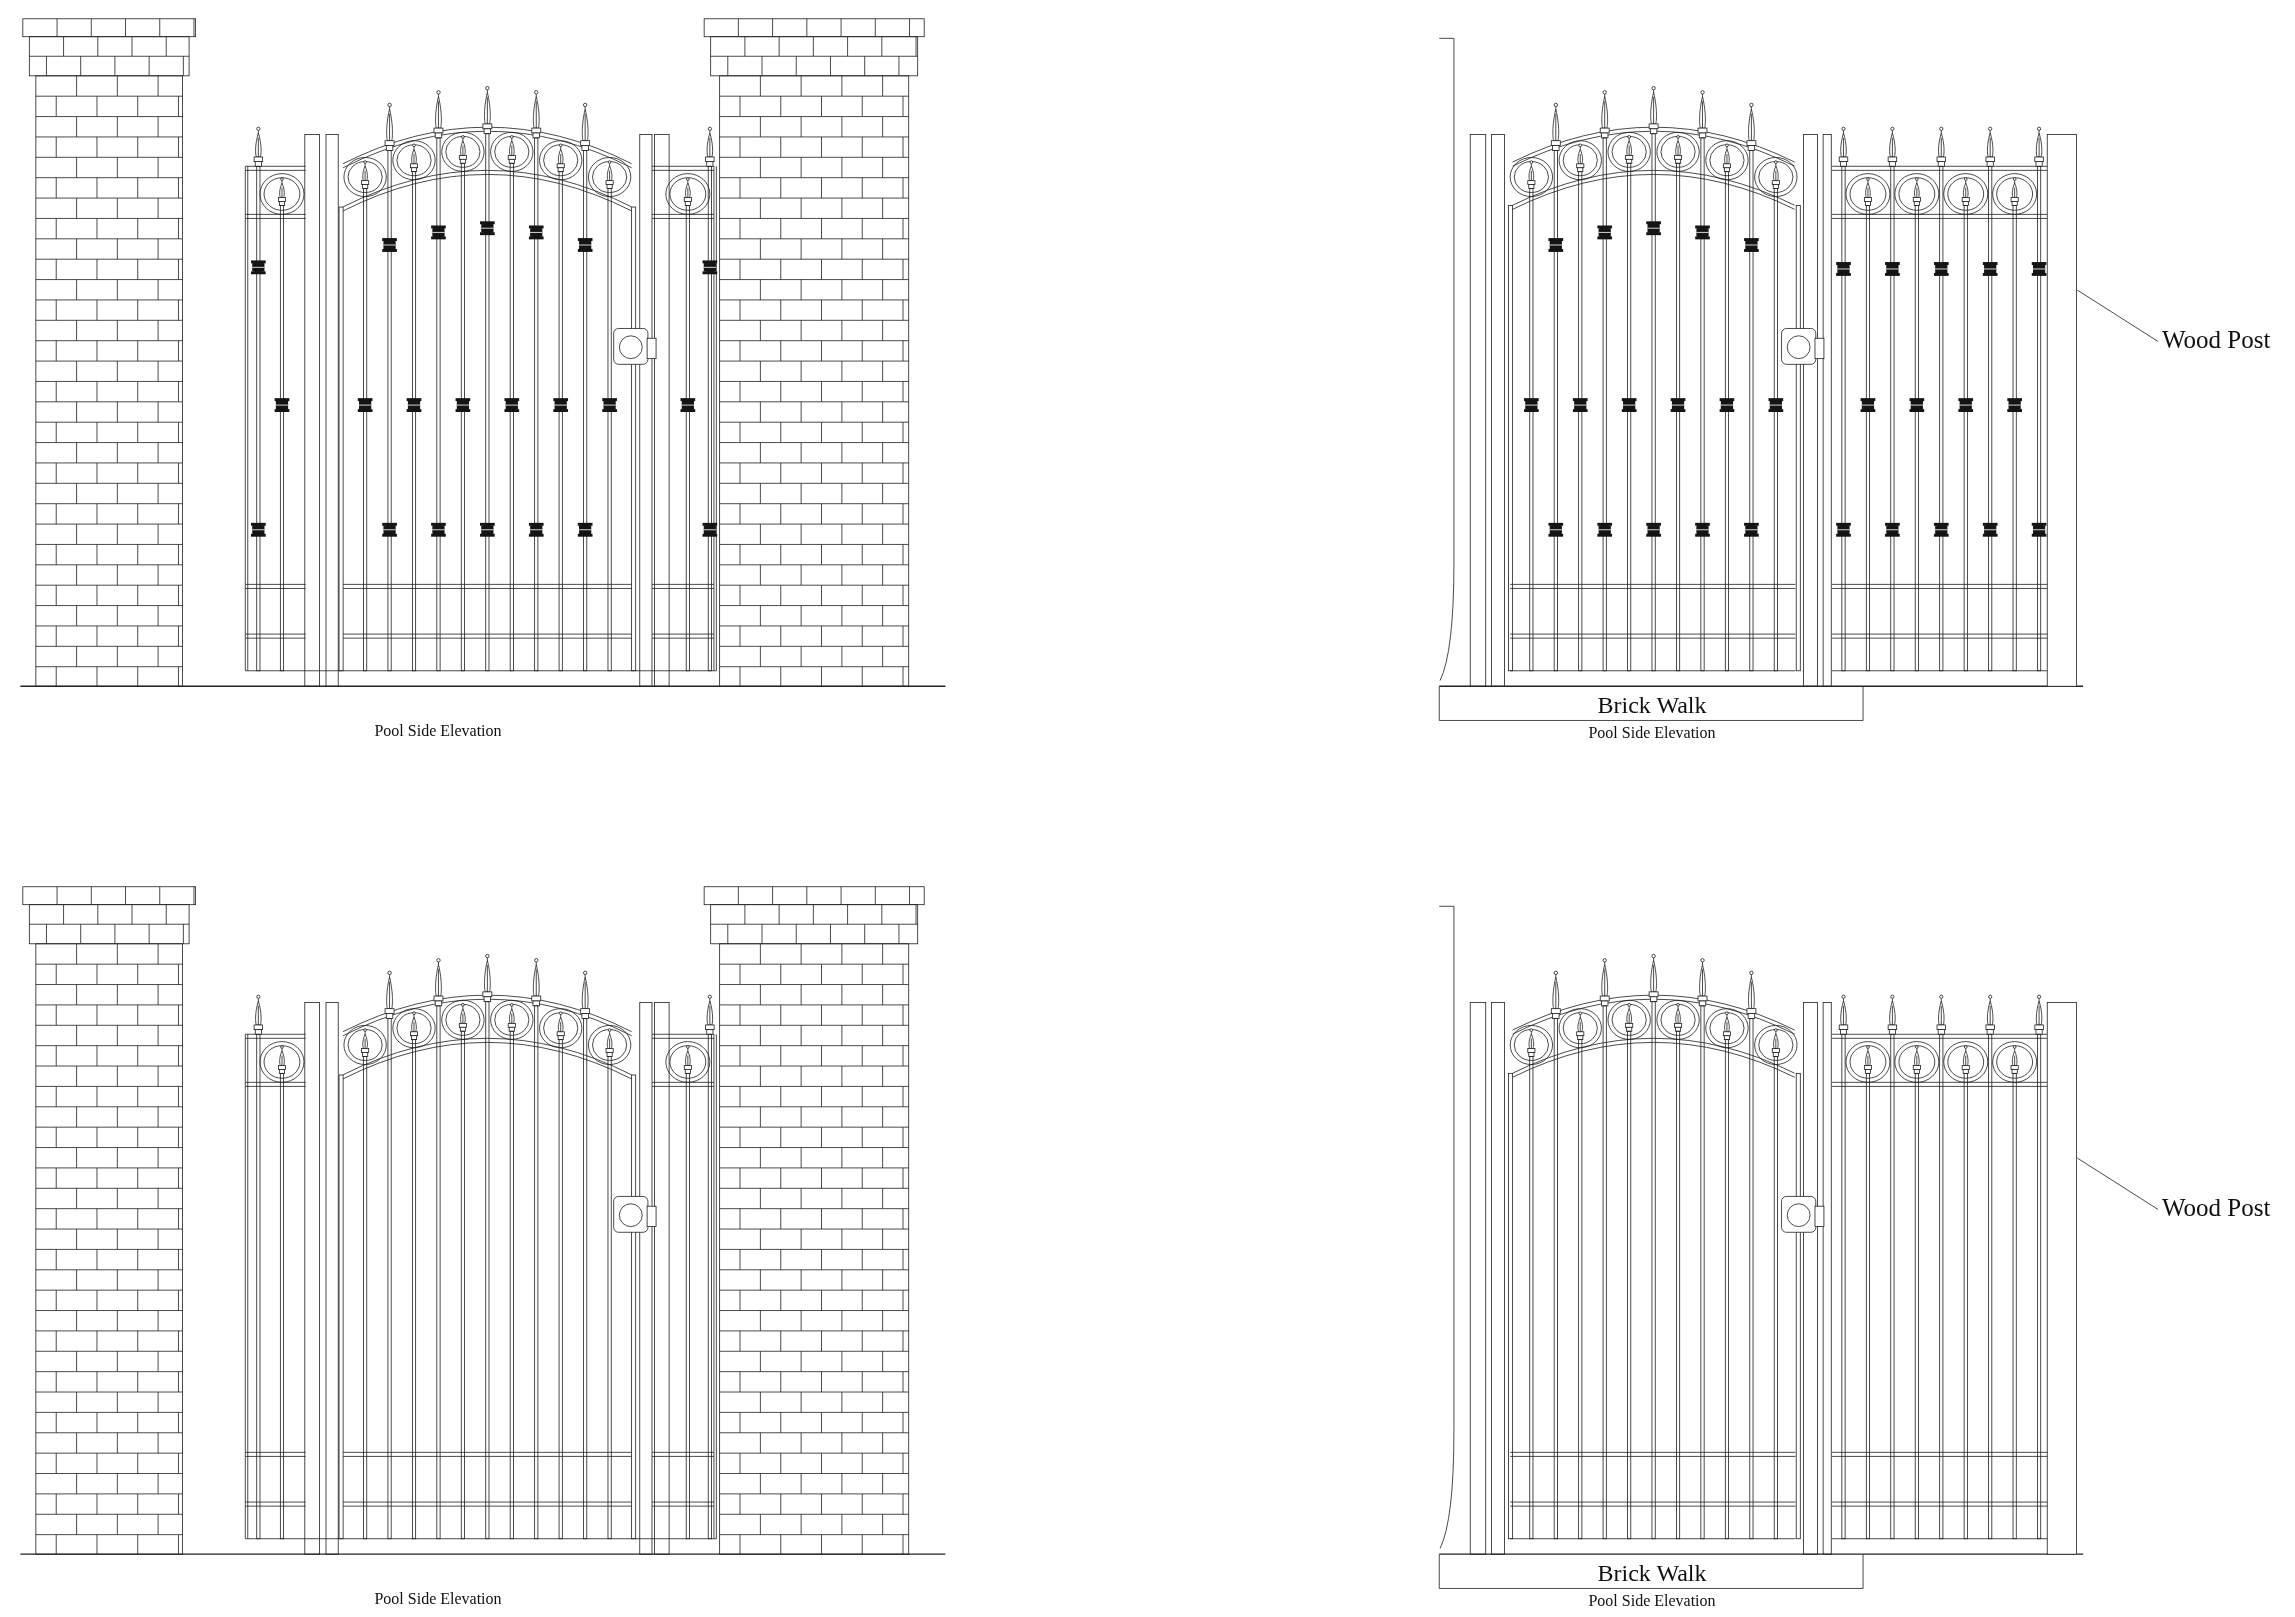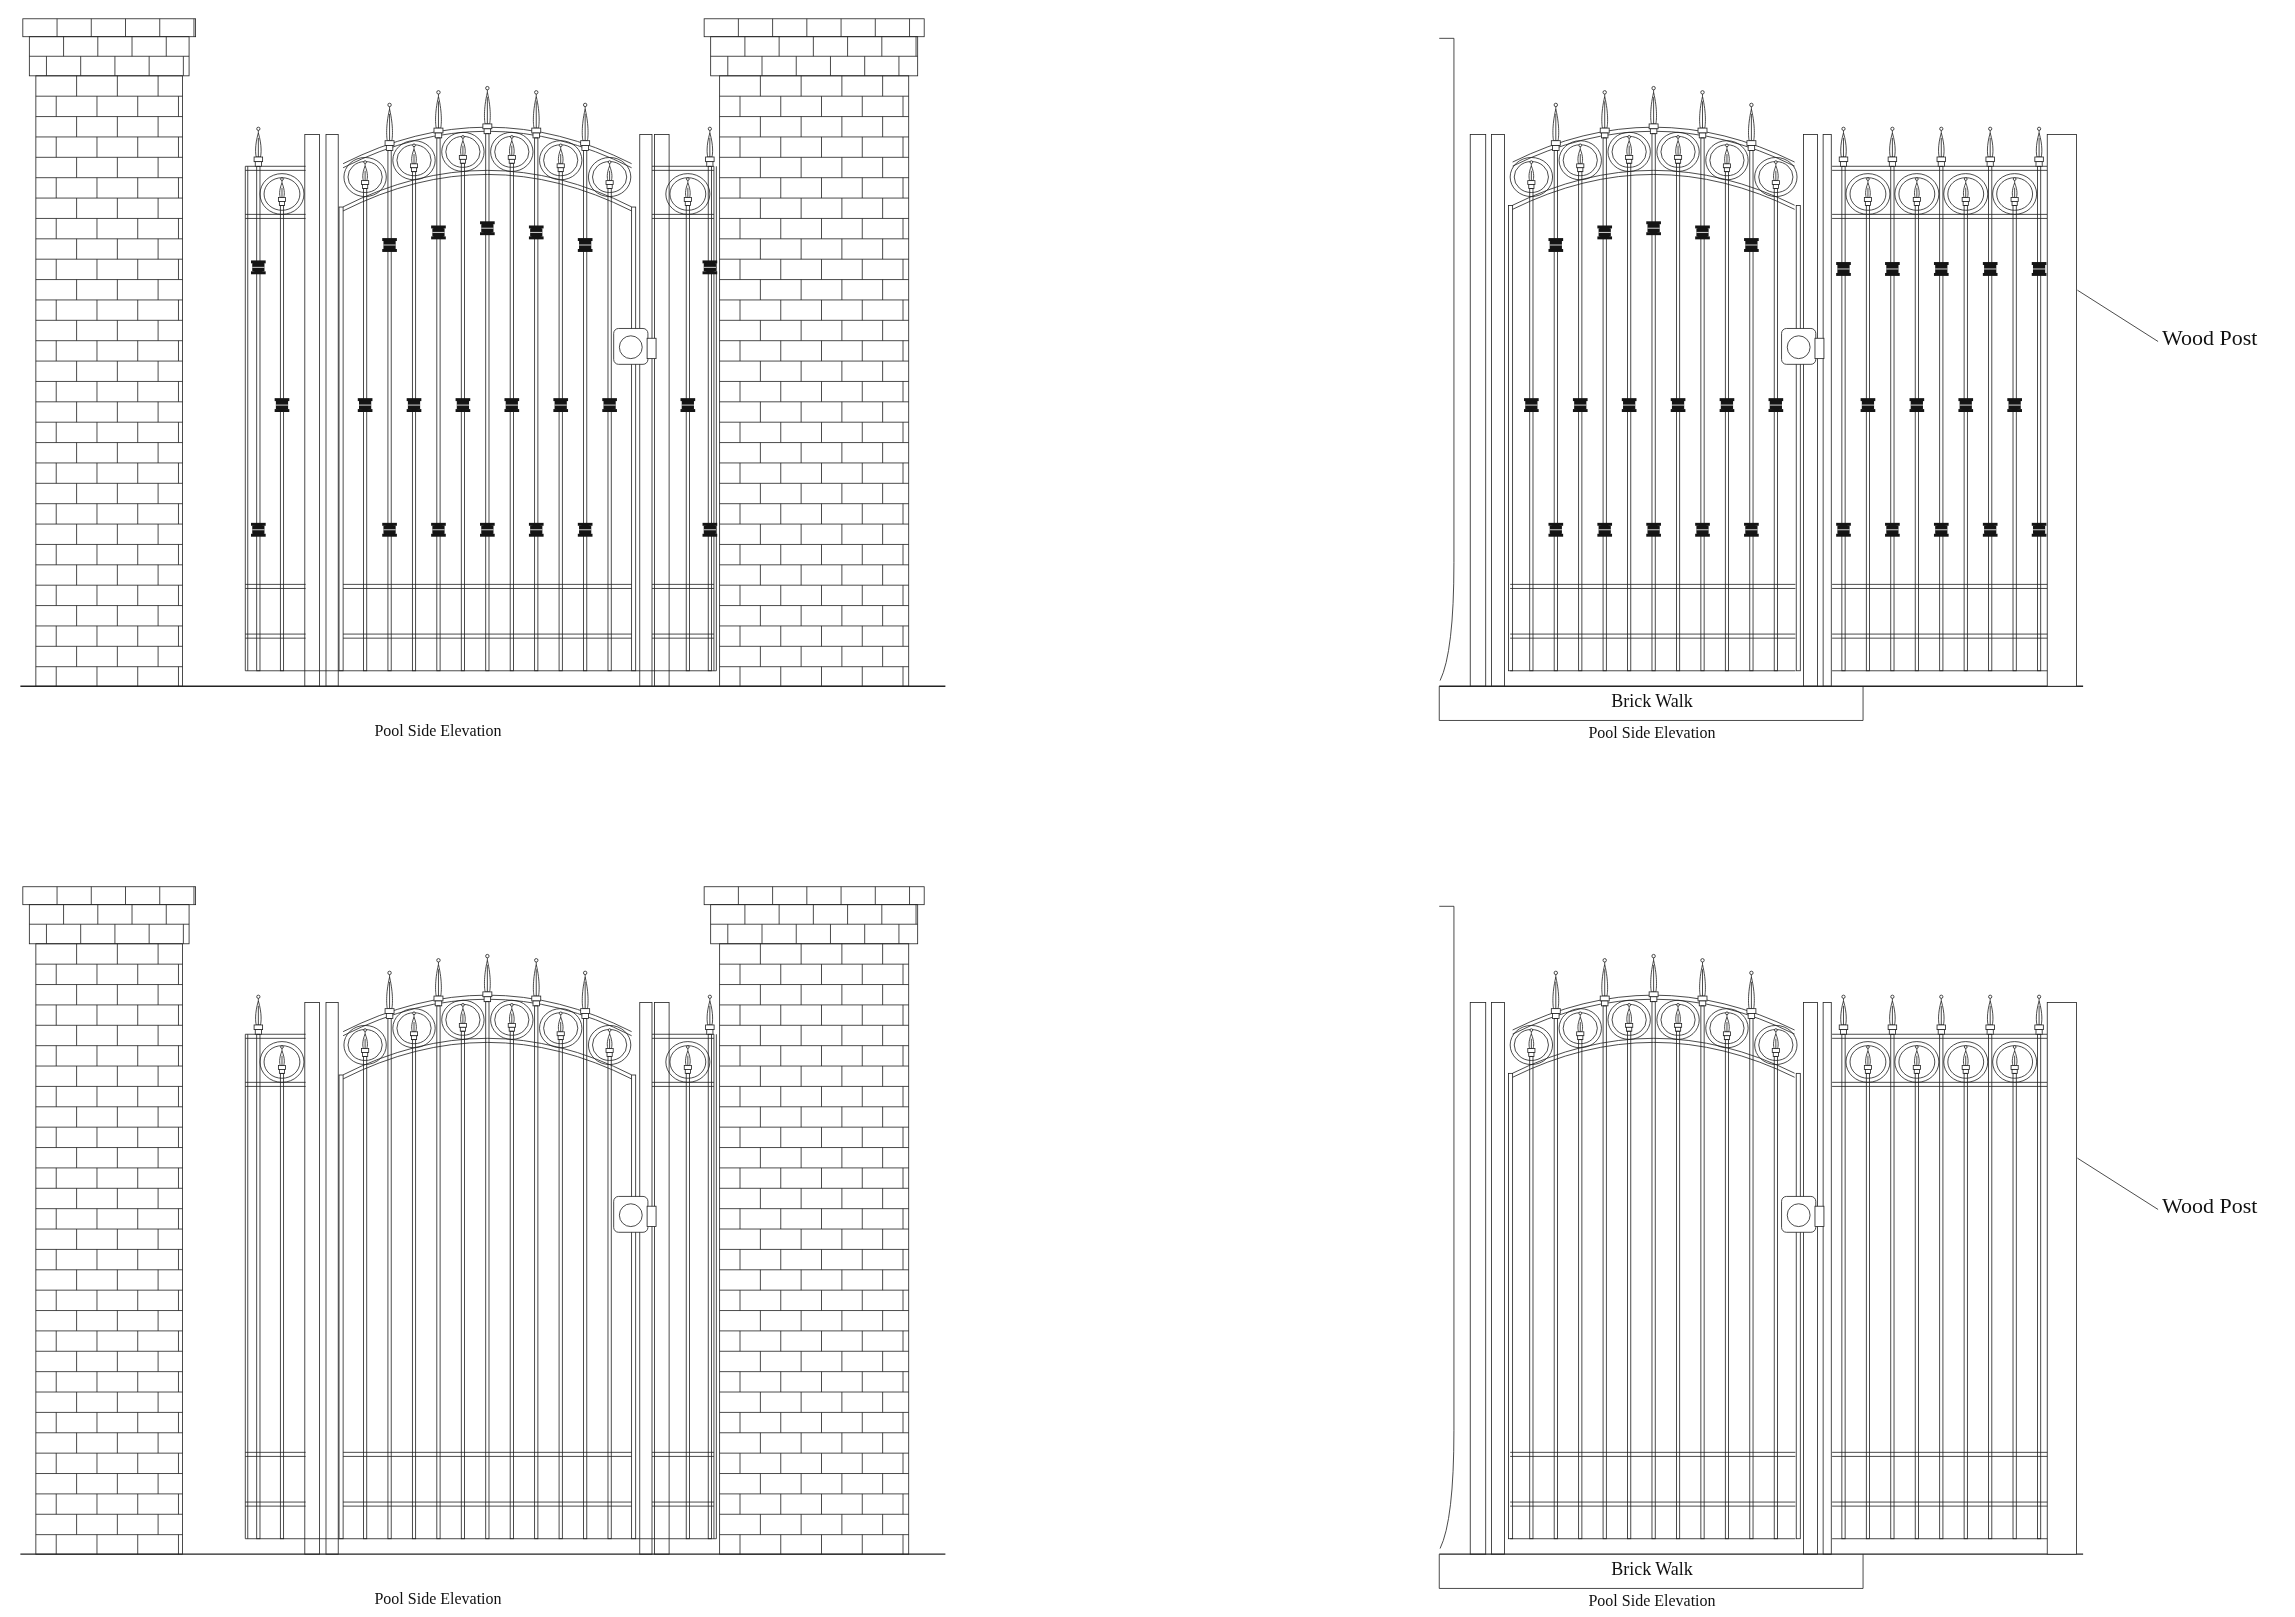--- a/index.html
+++ b/index.html
@@ -1,22 +1,22 @@
 <!DOCTYPE html>
 <html style="font-size:13px"><head>
 <meta charset="utf-8">
 <style>
   html,body{margin:0;padding:0;background:#fff;}
   .sheet{position:relative;width:2295px;height:1617px;background:#fff;overflow:hidden;
          font-family:"Liberation Serif", serif;}
   .sheet svg{position:absolute;left:0;top:0;}
   .lbl{position:absolute;color:#101010;white-space:nowrap;line-height:1.1;}
   .caption{font-size:16px;transform:translateX(-50%);}
-  .walk{font-size:18px;transform:translateX(-50%);}
-  .post{font-size:22px;}
+  .walk{font-size:24px;transform:translateX(-50%);}
+  .post{font-size:25px;}
 </style>
 </head>
 <body>
 
 <div class="sheet">
   <svg id="cad" width="2295" height="1617" viewBox="0 0 2816 1984">
       <g transform="translate(0 0)">
         <line x1="25" y1="842" x2="1160" y2="842" stroke="#232323" stroke-width="1.6"></line>
         <g>
           <rect x="28" y="23" width="212" height="22" fill="none" stroke="#232323" stroke-width="1" rx="0"></rect>

